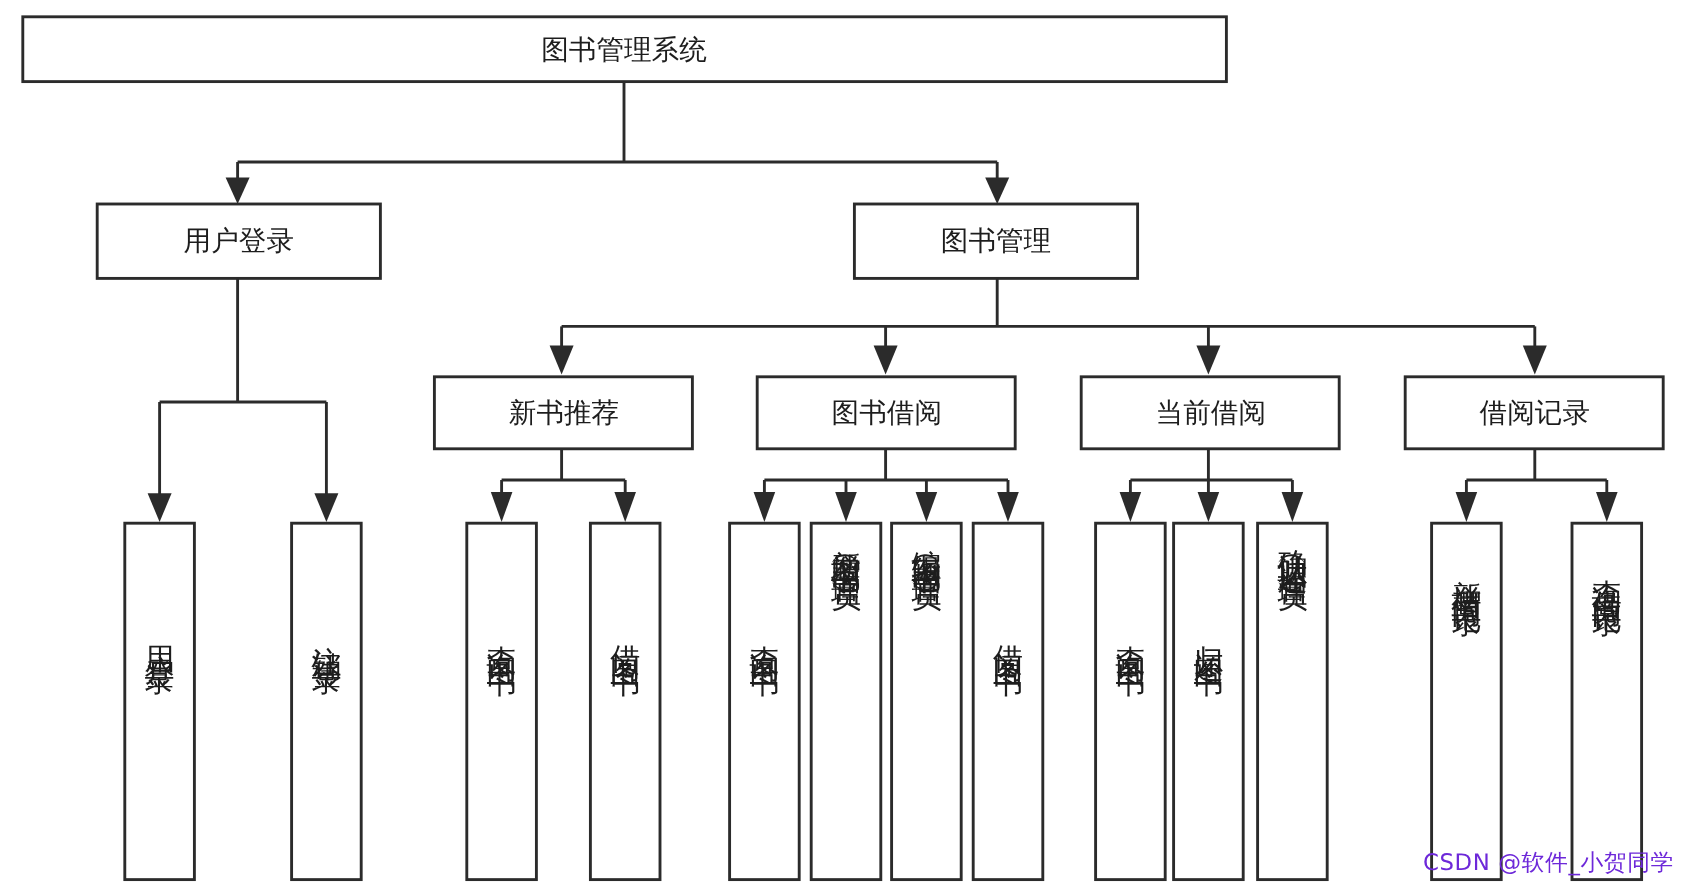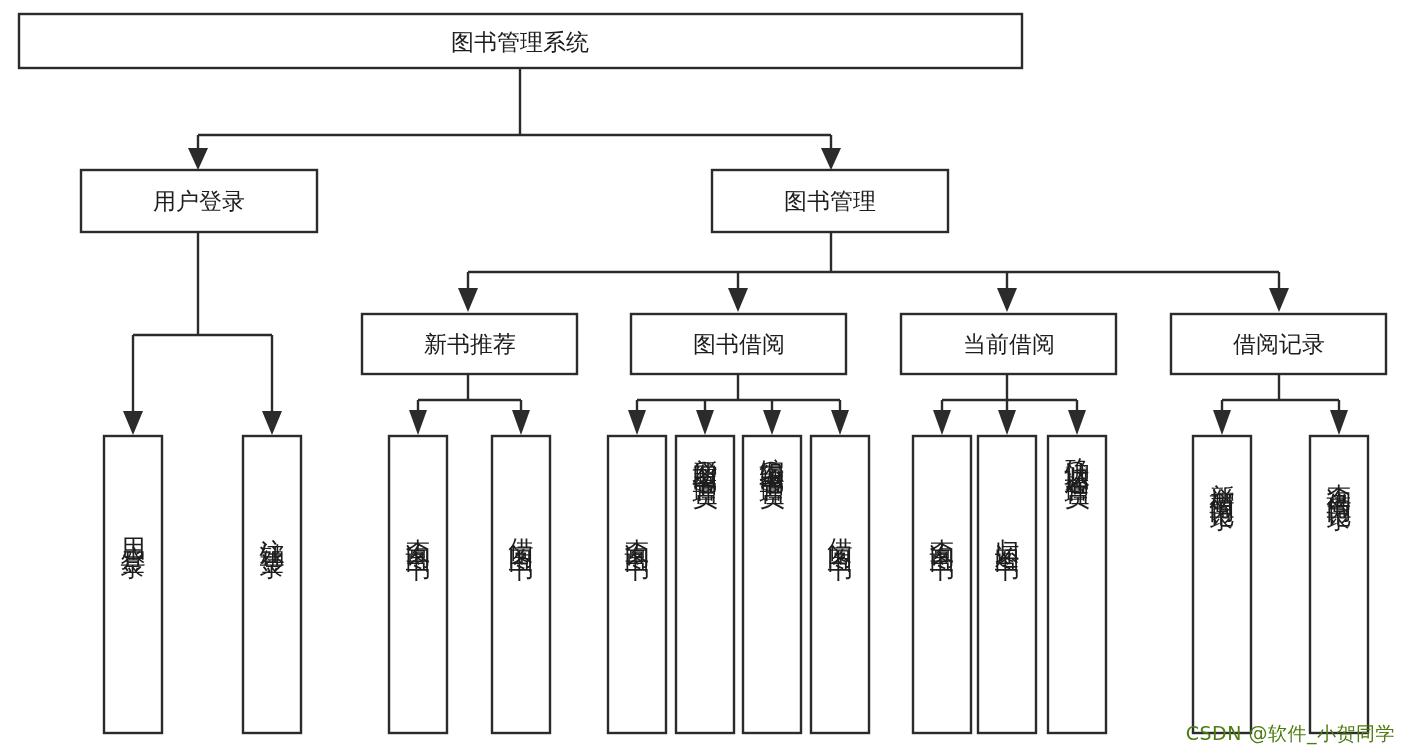--- a/index.html
+++ b/index.html
@@ -49,24 +49,24 @@
     fill: none;
     stroke-linecap: butt;
   }
   .arrow-head {
     fill: #2b2b2b;
     stroke: none;
   }
   .watermark {
     position: absolute;
     right: 10px;
-    bottom: 0;
+    bottom: 15px;
     font-family: "DejaVu Sans", "Liberation Sans", sans-serif;
     font-size: 19px;
-    color: #4d7c0f;
+    color: #6d28d9;
     white-space: nowrap;
     letter-spacing: 0.5px;
     pointer-events: none;
   }
 </style>
 </head>
 <body>
 
 <div id="diagram-root">
 

